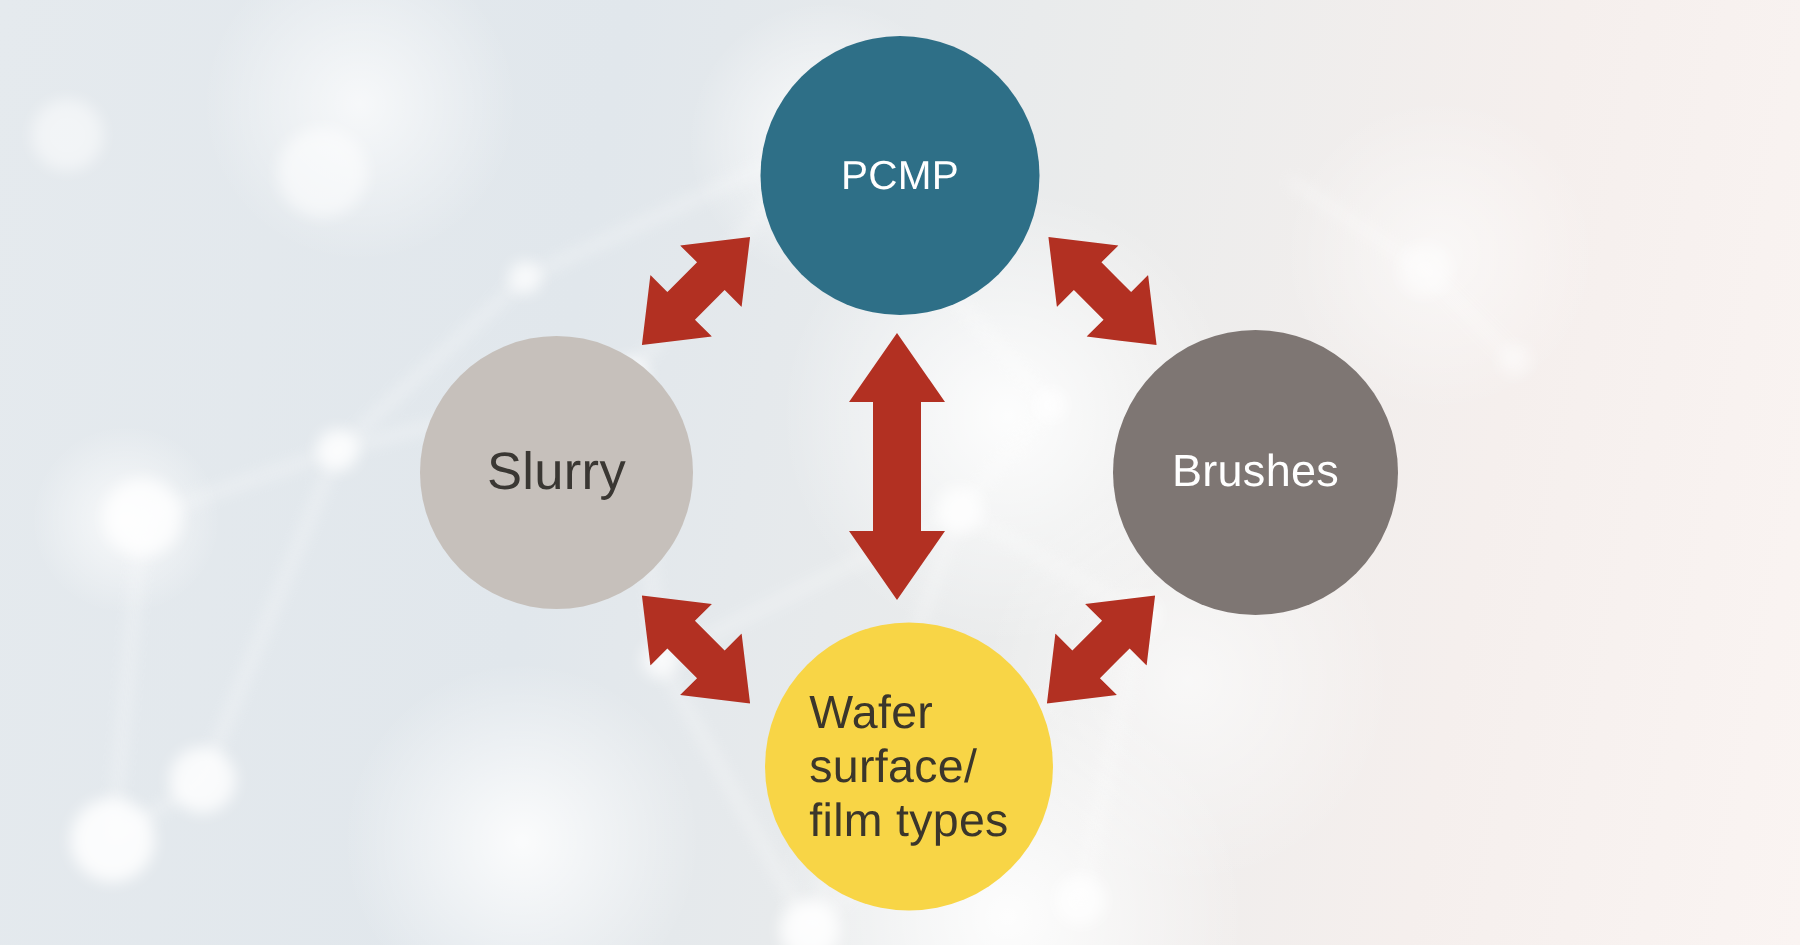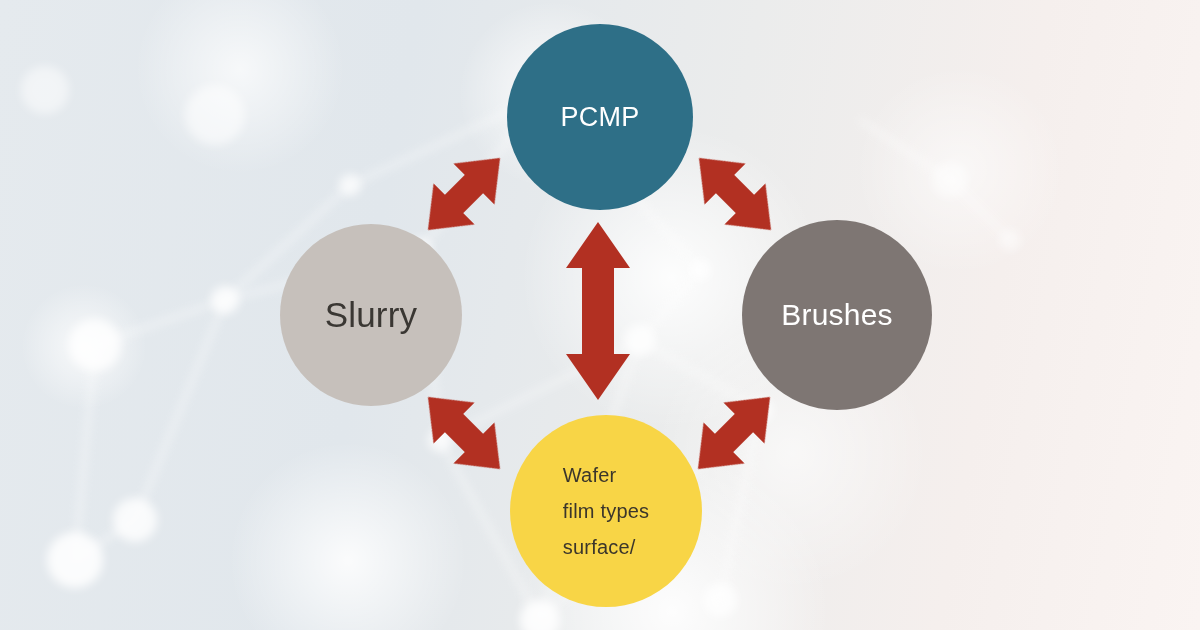--- a/index.html
+++ b/index.html
@@ -36,21 +36,21 @@
     justify-content: center;
     text-align: left;
     letter-spacing: 0.2px;
   }
   .node .label { display: block; }
   .node .label span { display: block; }
 
   #node-pcmp    { left: 507px; top:  24px; width: 186px; height: 186px; font-size: 27px; line-height: 35px; }
   #node-slurry  { left: 280px; top: 224px; width: 182px; height: 182px; font-size: 35px; line-height: 34px; }
   #node-brushes { left: 742px; top: 220px; width: 190px; height: 190px; font-size: 30px; line-height: 34px; }
-  #node-wafer   { left: 510px; top: 415px; width: 192px; height: 192px; font-size: 20px; line-height: 36px; }
+  #node-wafer   { left: 510px; top: 415px; width: 192px; height: 192px; font-size: 31px; line-height: 36px; }
 
   .arrow {
     position: absolute;
     transform-origin: center center;
   }
   .arrow svg { display: block; }
 
   
   #arrow-pcmp-slurry   { left: 413px; top: 165px; transform: rotate(-45deg); }
   #arrow-pcmp-brushes  { left: 684px; top: 165px; transform: rotate(45deg);  }
@@ -135,19 +135,19 @@
 
     <div class="node" id="node-brushes" style="background-color: rgb(126, 118, 115); color: rgb(255, 255, 255);">
       <div class="label">
         <span>Brushes</span>
       </div>
     </div>
 
     <div class="node" id="node-wafer" style="background-color: rgb(248, 213, 70); color: rgb(59, 54, 43);">
       <div class="label">
         <span>Wafer</span>
+        <span>surface/</span>
         <span>film types</span>
-        <span>surface/</span>
       </div>
     </div>
 
   </div>
 </div>
 
 </body></html>

